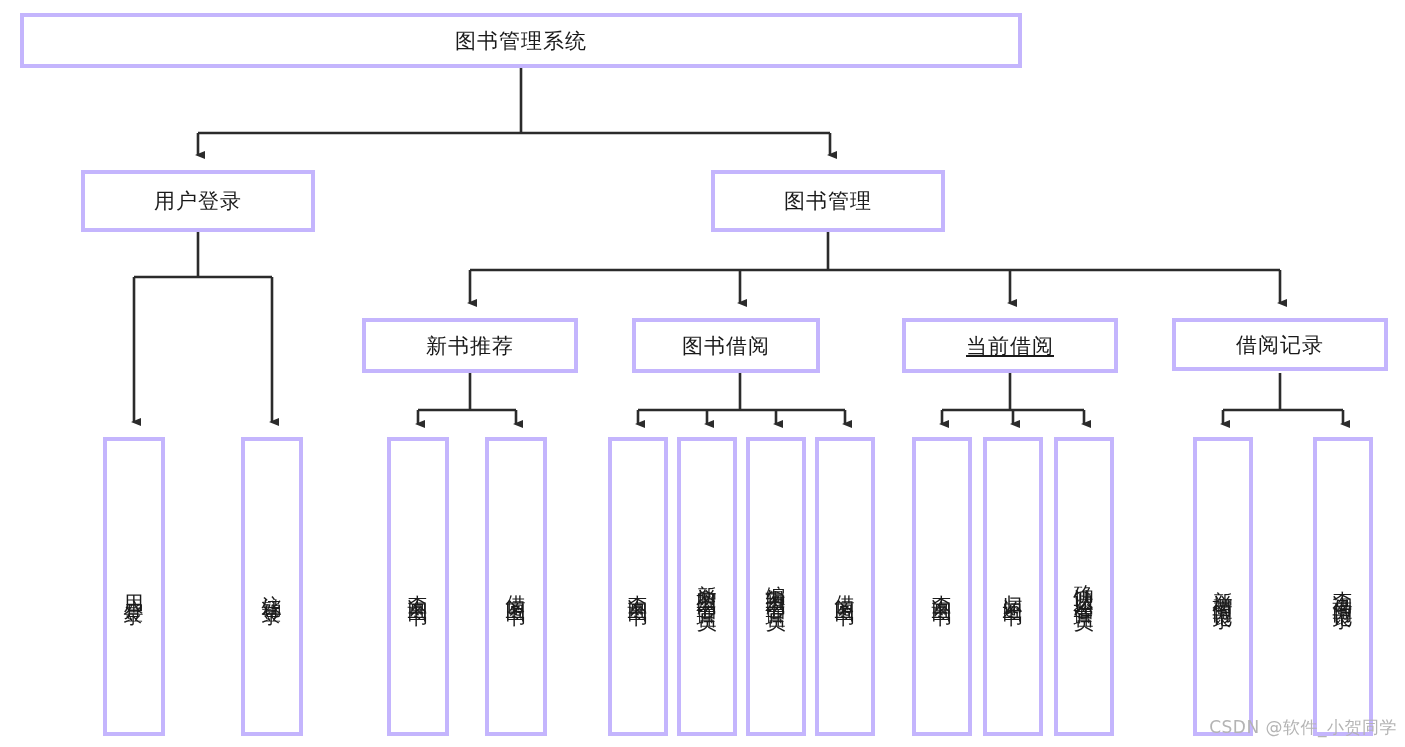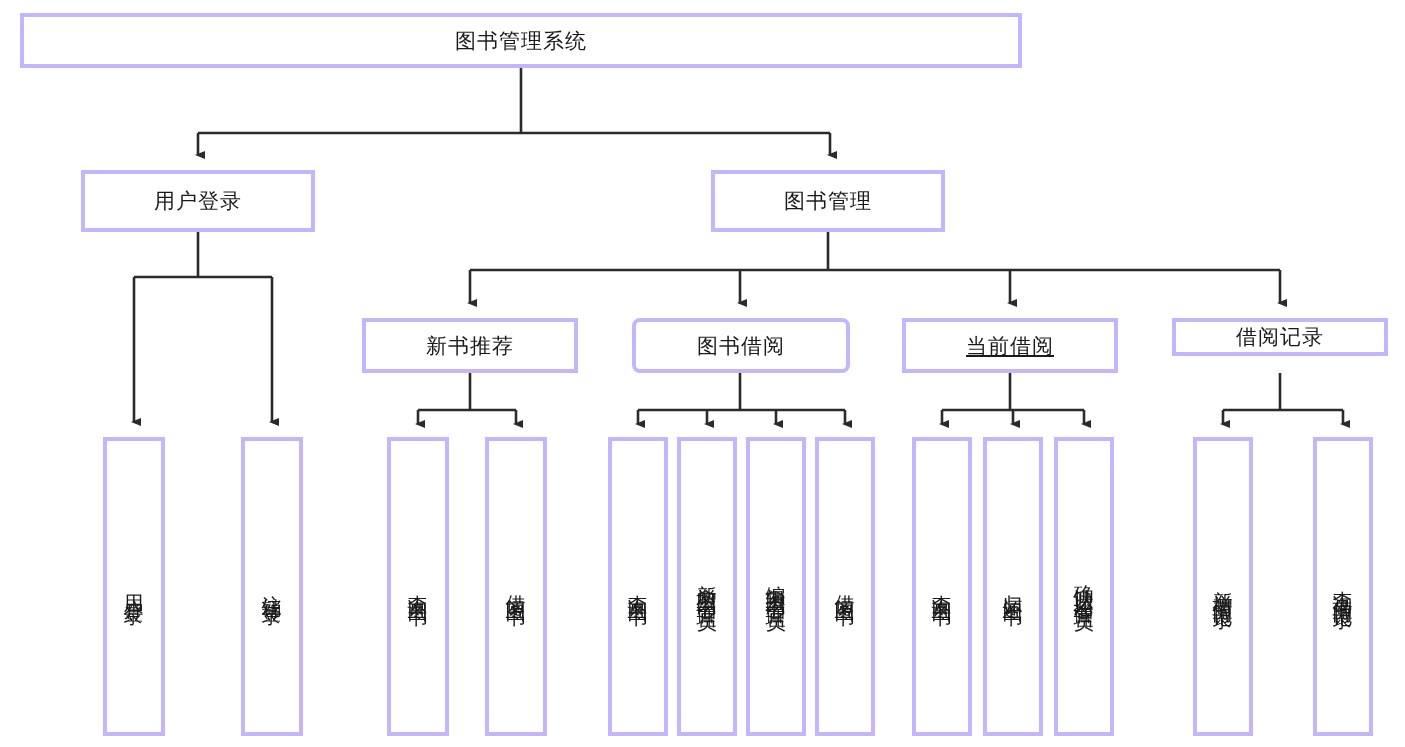--- a/index.html
+++ b/index.html
@@ -122,27 +122,27 @@
   <div class="node h" style="left:81px; top:170px; width:234px; height:62px;">
     <span class="htext">用户登录</span>
   </div>
   <div class="node h" style="left:711px; top:170px; width:234px; height:62px;">
     <span class="htext">图书管理</span>
   </div>
 
   <div class="node h" style="left:362px; top:318px; width:216px; height:55px;">
     <span class="htext">新书推荐</span>
   </div>
-  <div class="node h" style="left:632px; top:318px; width:218px; height:55px;border-radius:8px;">
+  <div class="node h" style="left:632px; top:318px; width:188px; height:55px;">
     <span class="htext">图书借阅</span>
   </div>
   <div class="node h" style="left:902px; top:318px; width:216px; height:55px;text-decoration:underline;">
     <span class="htext">当前借阅</span>
   </div>
-  <div class="node h" style="left:1172px; top:318px; width:216px; height:38px;">
+  <div class="node h" style="left:1172px; top:318px; width:216px; height:53px;">
     <span class="htext">借阅记录</span>
   </div>
 
   <div class="node v" style="left:103px; top:437px; width:62px; height:299px;">
     <span class="vtext">用户登录</span>
   </div>
   <div class="node v" style="left:241px; top:437px; width:62px; height:299px;">
     <span class="vtext">注销登录</span>
   </div>
   <div class="node v" style="left:387px; top:437px; width:62px; height:299px;">
@@ -172,14 +172,15 @@
   <div class="node v" style="left:1054px; top:437px; width:60px; height:299px;">
     <span class="vtext">确认归还（管理员）</span>
   </div>
   <div class="node v" style="left:1193px; top:437px; width:60px; height:299px;">
     <span class="vtext">新增借阅记录</span>
   </div>
   <div class="node v" style="left:1313px; top:437px; width:60px; height:299px;">
     <span class="vtext">查询借阅记录</span>
   </div>
 
+  <div class="watermark">CSDN @软件_小贺同学</div>
 
 </div>
 
 </body></html>

